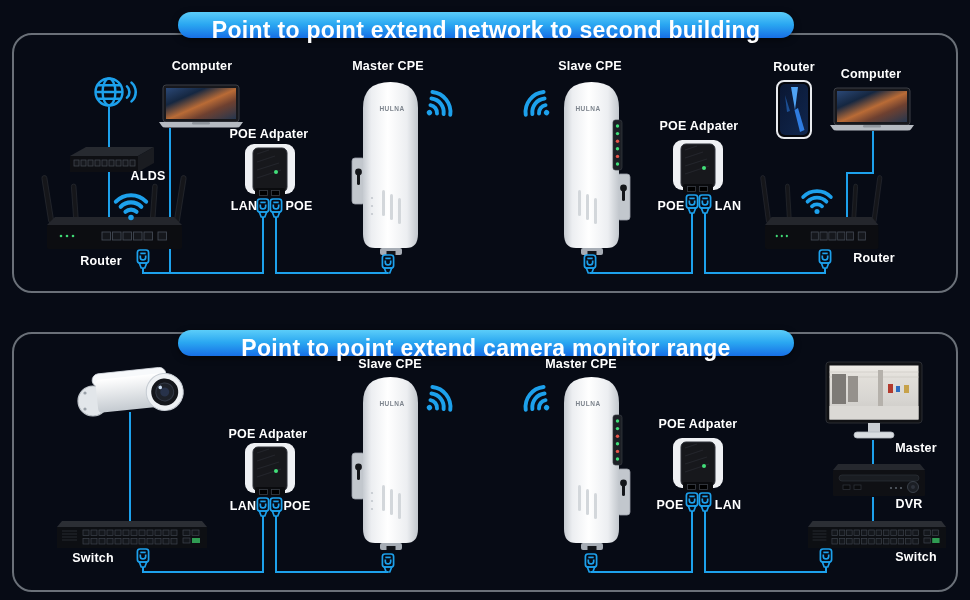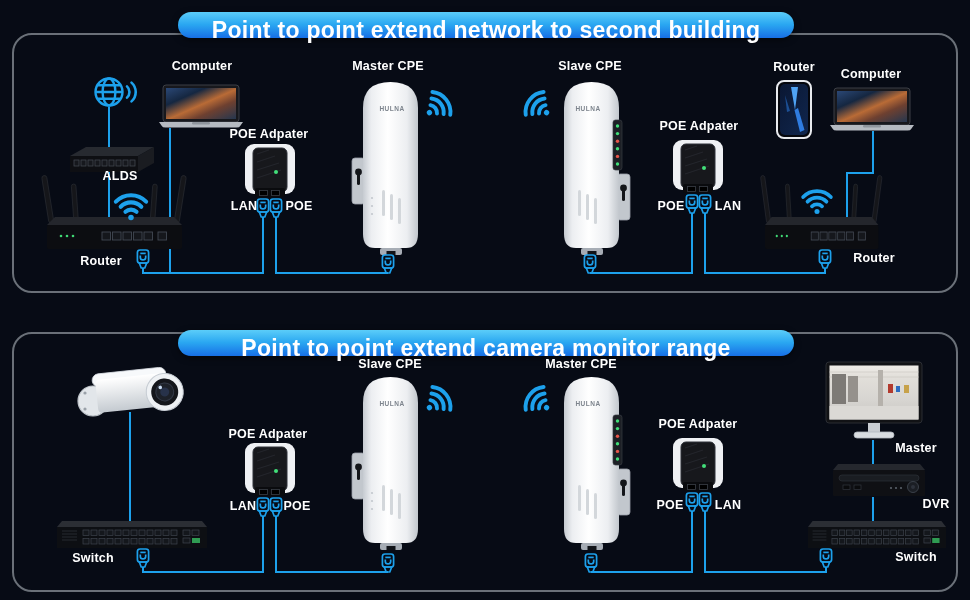--- a/index.html
+++ b/index.html
@@ -339,21 +339,21 @@
       <use href="#plug" transform="translate(692,493)"></use>
       <use href="#plug" transform="translate(705,493)"></use>
       <use href="#plug" transform="translate(826,549)"></use>
     </g>
   </svg>
 
   <div class="pill pill1">Point to point extend network to second building</div>
   <div class="pill pill2">Point to point extend camera monitor range</div>
 
   <div class="lbl" style="left:202px;top:59px">Computer</div>
-  <div class="lbl" style="left:120px;top:169px">ALDS</div>
+  <div class="lbl" style="left:148px;top:169px">ALDS</div>
   <div class="lbl" style="left:101px;top:254px">Router</div>
   <div class="lbl" style="left:269px;top:127px">POE Adpater</div>
   <div class="lbl" style="left:244px;top:199px">LAN</div>
   <div class="lbl" style="left:299px;top:199px">POE</div>
   <div class="lbl" style="left:388px;top:59px">Master CPE</div>
   <div class="lbl" style="left:590px;top:59px">Slave CPE</div>
   <div class="lbl" style="left:699px;top:119px">POE Adpater</div>
   <div class="lbl" style="left:671px;top:199px">POE</div>
   <div class="lbl" style="left:728px;top:199px">LAN</div>
   <div class="lbl" style="left:794px;top:60px">Router</div>
@@ -363,21 +363,21 @@
   <div class="lbl" style="left:390px;top:357px">Slave CPE</div>
   <div class="lbl" style="left:581px;top:357px">Master CPE</div>
   <div class="lbl" style="left:268px;top:427px">POE Adpater</div>
   <div class="lbl" style="left:243px;top:499px">LAN</div>
   <div class="lbl" style="left:297px;top:499px">POE</div>
   <div class="lbl" style="left:93px;top:551px">Switch</div>
   <div class="lbl" style="left:698px;top:417px">POE Adpater</div>
   <div class="lbl" style="left:670px;top:498px">POE</div>
   <div class="lbl" style="left:728px;top:498px">LAN</div>
   <div class="lbl" style="left:916px;top:441px">Master</div>
-  <div class="lbl" style="left:936px;top:497px">DVR</div>
+  <div class="lbl" style="left:909px;top:497px">DVR</div>
   <div class="lbl" style="left:916px;top:550px">Switch</div>
 
   <div class="brand" style="left:392px;top:105px">HULNA</div>
   <div class="brand" style="left:588px;top:105px">HULNA</div>
   <div class="brand" style="left:392px;top:400px">HULNA</div>
   <div class="brand" style="left:588px;top:400px">HULNA</div>
 
 </div>
 
 </body></html>

